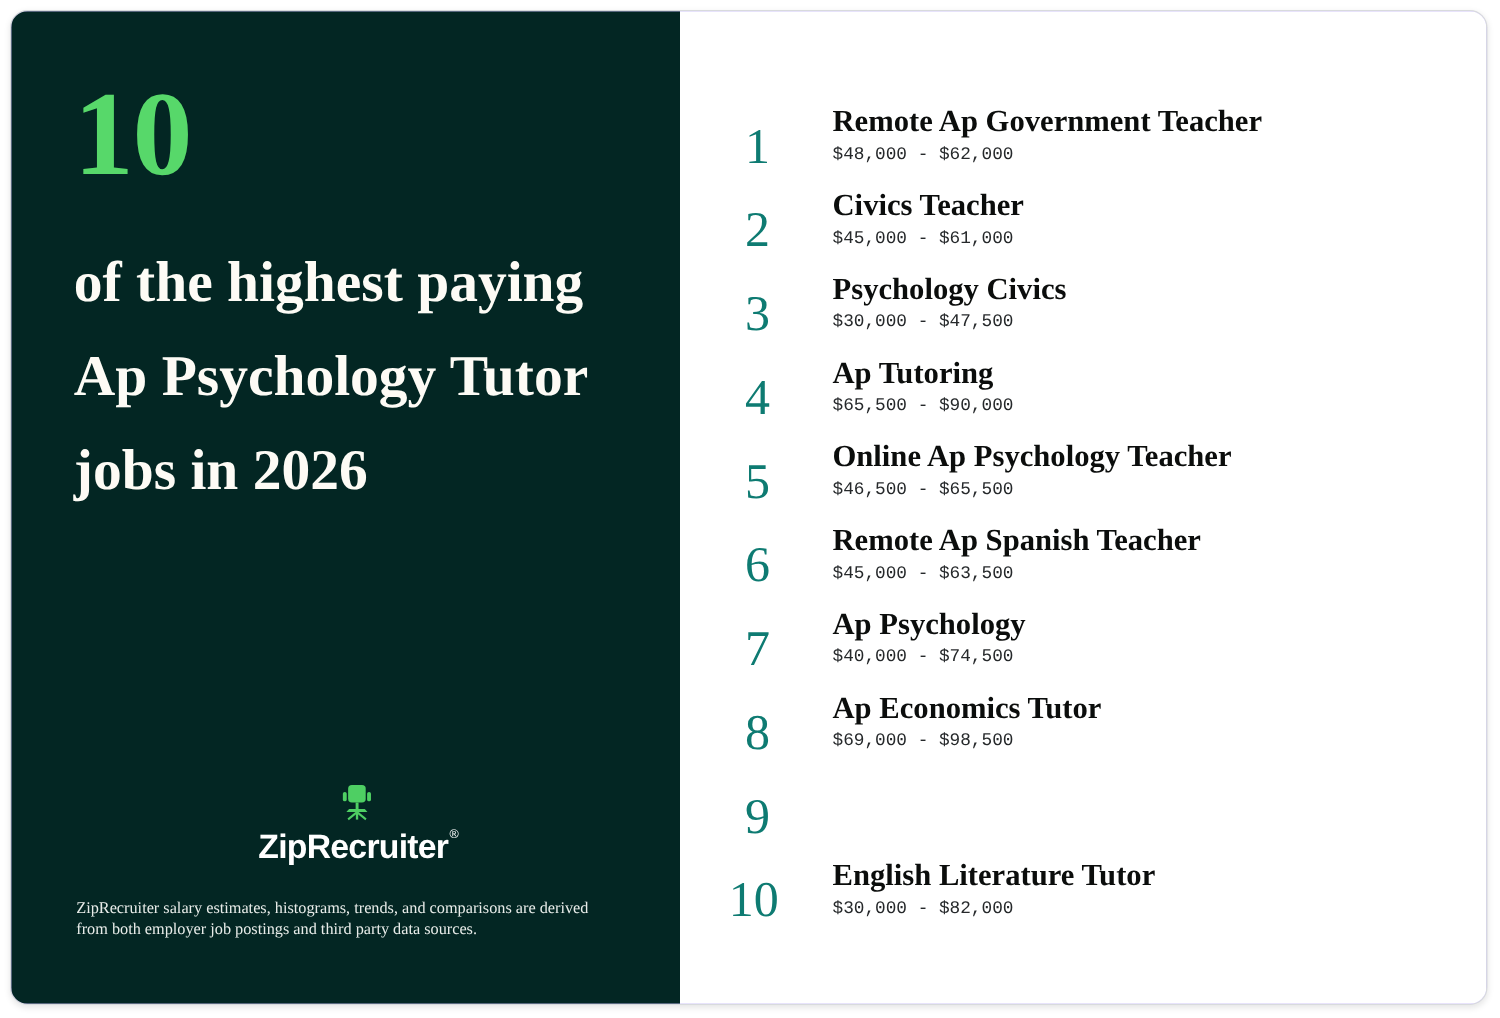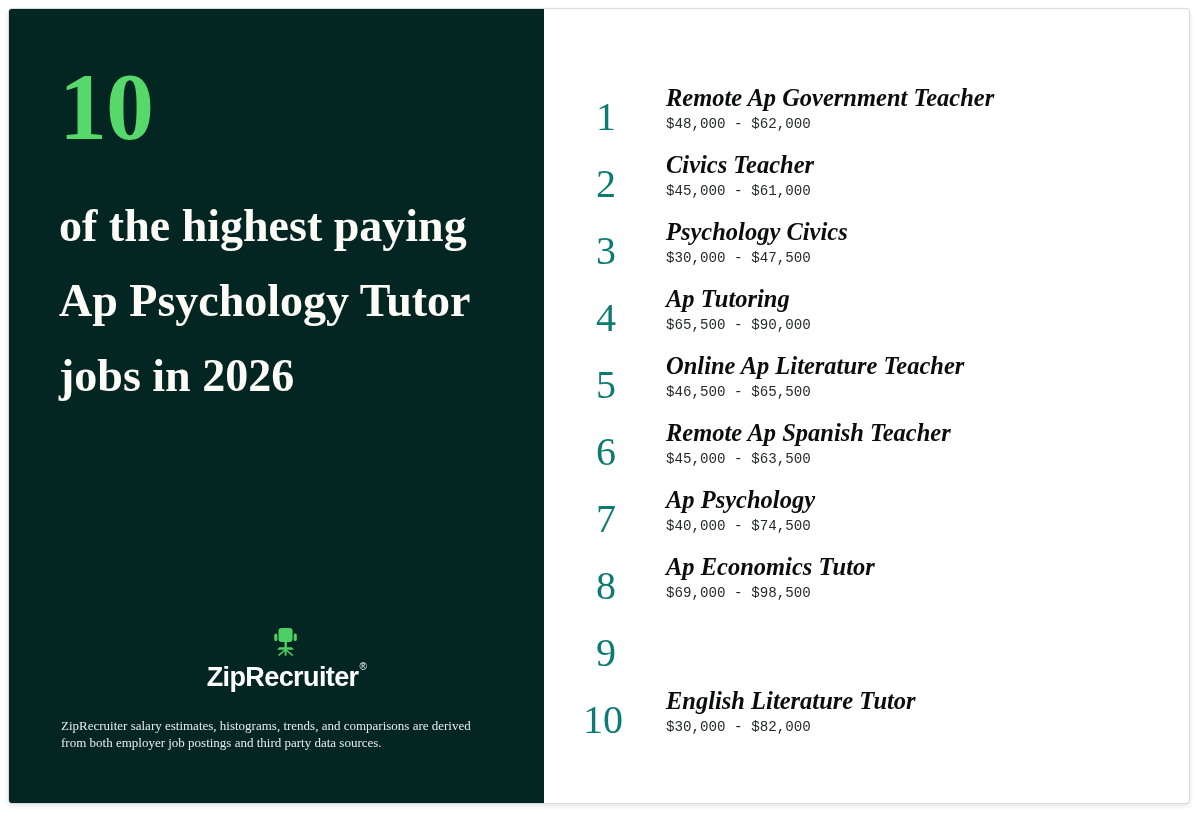--- a/index.html
+++ b/index.html
@@ -16,21 +16,21 @@
   }
 
   .card {
     position: absolute;
     left: 8px;
     top: 8px;
     width: 1182px;
     height: 796px;
     background: #c4b5fd;
     border: 1px solid #d8dadd;
-    border-radius: 4px;
+    border-radius: 14px;
     box-sizing: border-box;
     box-shadow: 0 2px 5px rgba(0,0,0,0.10);
     overflow: hidden;
     display: flex;
   }
 
   
   .left-panel {
     width: 535px;
     flex: 0 0 535px;
@@ -155,21 +155,20 @@
   }
 
   .job-title {
     color: #0b0d0c;
     font-size: 24.5px;
     font-weight: 700;
     line-height: 1.18;
     margin: 0;
     white-space: nowrap;
     font-family: "Liberation Serif", "DejaVu Serif", serif;
-    font-style: italic;
   }
 
   .job-salary {
     color: #26292b;
     font-size: 14.2px;
     line-height: 1.35;
     margin: 2px 0 0 0;
     font-family: Liberation Mono, monospace;
   }
 </style>
@@ -232,21 +231,21 @@
         <li class="job-item">
           <div class="rank">4</div>
           <div class="job-text">
             <div class="job-title">Ap Tutoring</div>
             <div class="job-salary">$65,500 - $90,000</div>
           </div>
         </li>
         <li class="job-item">
           <div class="rank">5</div>
           <div class="job-text">
-            <div class="job-title">Online Ap Literature Teacher</div>
+            <div class="job-title">Online Ap Psychology Teacher</div>
             <div class="job-salary">$46,500 - $65,500</div>
           </div>
         </li>
         <li class="job-item">
           <div class="rank">6</div>
           <div class="job-text">
             <div class="job-title">Remote Ap Spanish Teacher</div>
             <div class="job-salary">$45,000 - $63,500</div>
           </div>
         </li>

